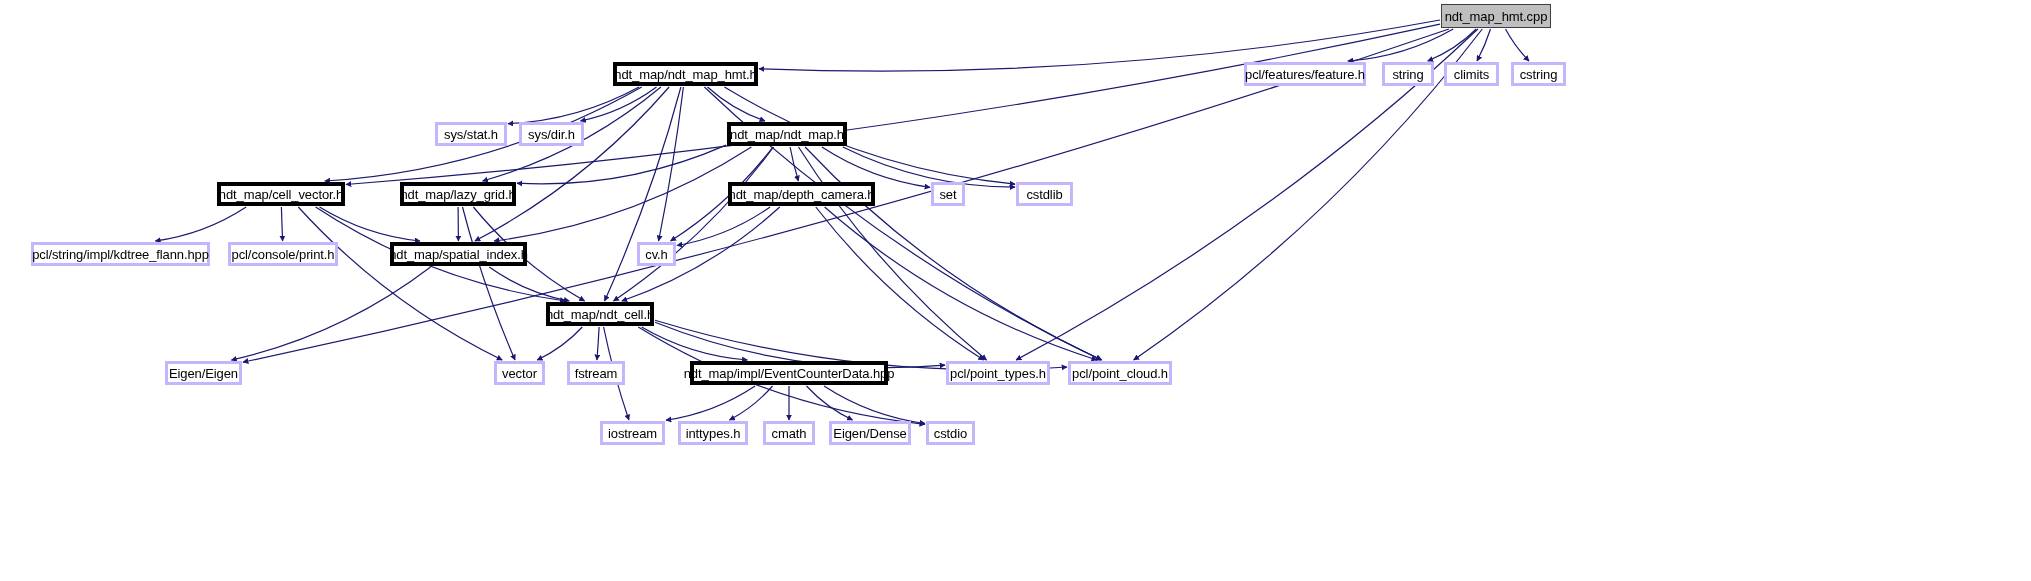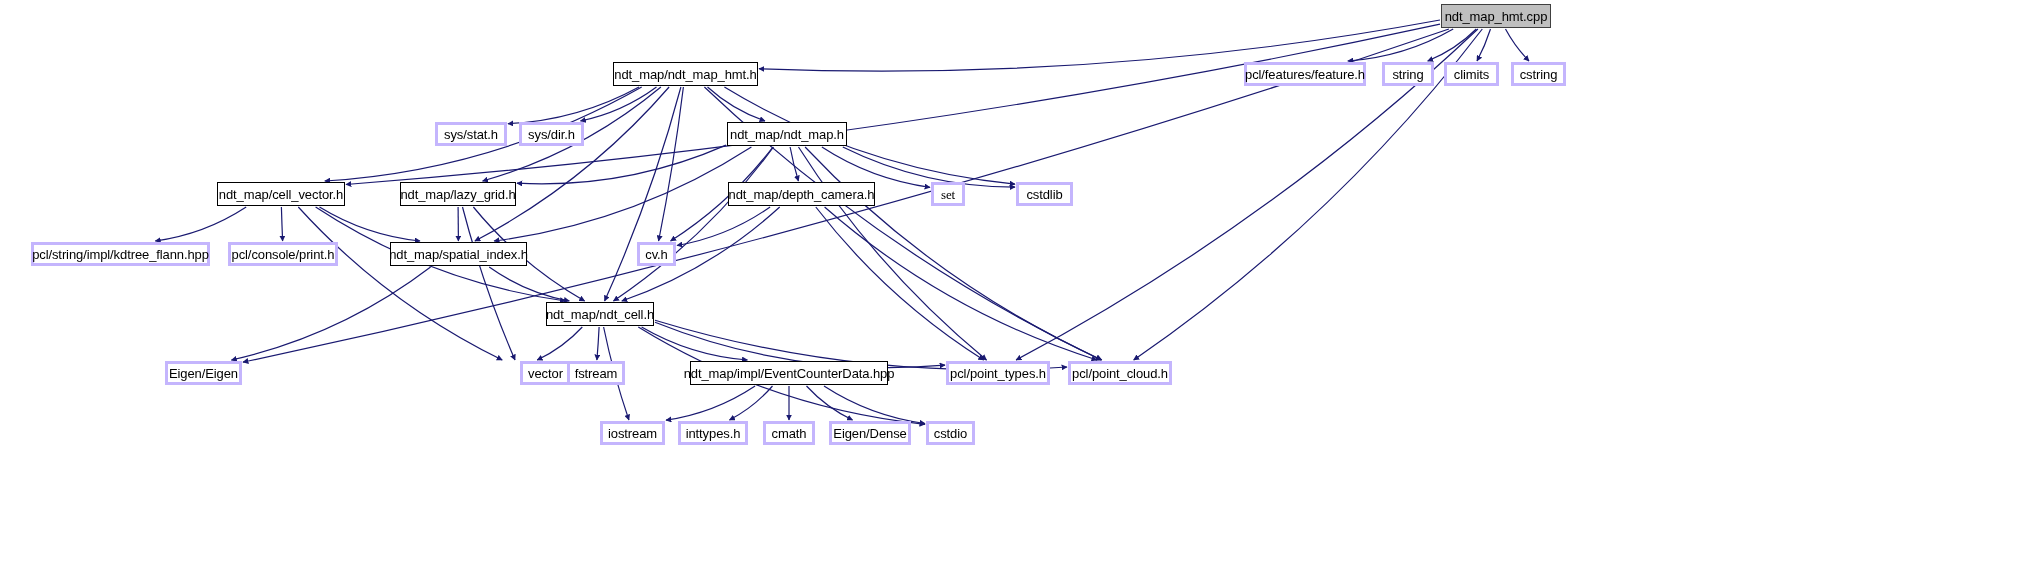--- a/index.html
+++ b/index.html
@@ -21,21 +21,21 @@
     height:24px;
     border:3px solid #c4b5fd;
     background:#ffffff;
     color:#000000;
     font-size:13px;
     line-height:13px;
     white-space:nowrap;
     letter-spacing:-0.1px;
     cursor:pointer;
   }
-  .node.strong{border:1px solid #000000;}
+  .node.strong{border:4px solid #000000;}
   .node.root{
     border:1px solid #404040;
     background:#bfbfbf;
   }
 </style>
 </head>
 <body>
 
 <div id="graph">
   <svg id="edges" xmlns="http://www.w3.org/2000/svg">
@@ -107,29 +107,29 @@
       <div class="node " style="left: 1382px; top: 62px; width: 52px;">string</div>
       <div class="node " style="left: 1444px; top: 62px; width: 55px;">climits</div>
       <div class="node " style="left: 1511px; top: 62px; width: 55px;">cstring</div>
       <div class="node strong" style="left: 613px; top: 62px; width: 145px;">ndt_map/ndt_map_hmt.h</div>
       <div class="node " style="left: 435px; top: 122px; width: 72px;">sys/stat.h</div>
       <div class="node " style="left: 519px; top: 122px; width: 65px;">sys/dir.h</div>
       <div class="node strong" style="left: 727px; top: 122px; width: 120px;">ndt_map/ndt_map.h</div>
       <div class="node strong" style="left: 217px; top: 182px; width: 128px;">ndt_map/cell_vector.h</div>
       <div class="node strong" style="left: 400px; top: 182px; width: 116px;">ndt_map/lazy_grid.h</div>
       <div class="node strong" style="left: 728px; top: 182px; width: 147px;">ndt_map/depth_camera.h</div>
-      <div class="node " style="left: 931px; top: 182px; width: 34px; font-family: Liberation Serif, serif;">set</div>
+      <div class="node " style="left: 931px; top: 182px; width: 34px;">set</div>
       <div class="node " style="left: 1016px; top: 182px; width: 57px;">cstdlib</div>
       <div class="node " style="left: 31px; top: 242px; width: 179px;">pcl/string/impl/kdtree_flann.hpp</div>
       <div class="node " style="left: 228px; top: 242px; width: 110px;">pcl/console/print.h</div>
       <div class="node strong" style="left: 390px; top: 242px; width: 137px;">ndt_map/spatial_index.h</div>
       <div class="node " style="left: 637px; top: 242px; width: 39px;">cv.h</div>
       <div class="node strong" style="left: 546px; top: 302px; width: 108px;">ndt_map/ndt_cell.h</div>
       <div class="node " style="left: 165px; top: 361px; width: 77px;">Eigen/Eigen</div>
-      <div class="node " style="left: 520px; top: 361px; width: 51px;">vector</div>
+      <div class="node " style="left: 494px; top: 361px; width: 51px;">vector</div>
       <div class="node " style="left: 567px; top: 361px; width: 58px;">fstream</div>
       <div class="node strong" style="left: 690px; top: 361px; width: 198px;">ndt_map/impl/EventCounterData.hpp</div>
       <div class="node " style="left: 946px; top: 361px; width: 104px;">pcl/point_types.h</div>
       <div class="node " style="left: 1068px; top: 361px; width: 104px; text-align: right;">pcl/point_cloud.h</div>
       <div class="node " style="left: 600px; top: 421px; width: 65px;">iostream</div>
       <div class="node " style="left: 678px; top: 421px; width: 70px;">inttypes.h</div>
       <div class="node " style="left: 763px; top: 421px; width: 52px;">cmath</div>
       <div class="node " style="left: 829px; top: 421px; width: 82px;">Eigen/Dense</div>
       <div class="node " style="left: 926px; top: 421px; width: 49px; text-align: right;">cstdio</div>
     </div>

